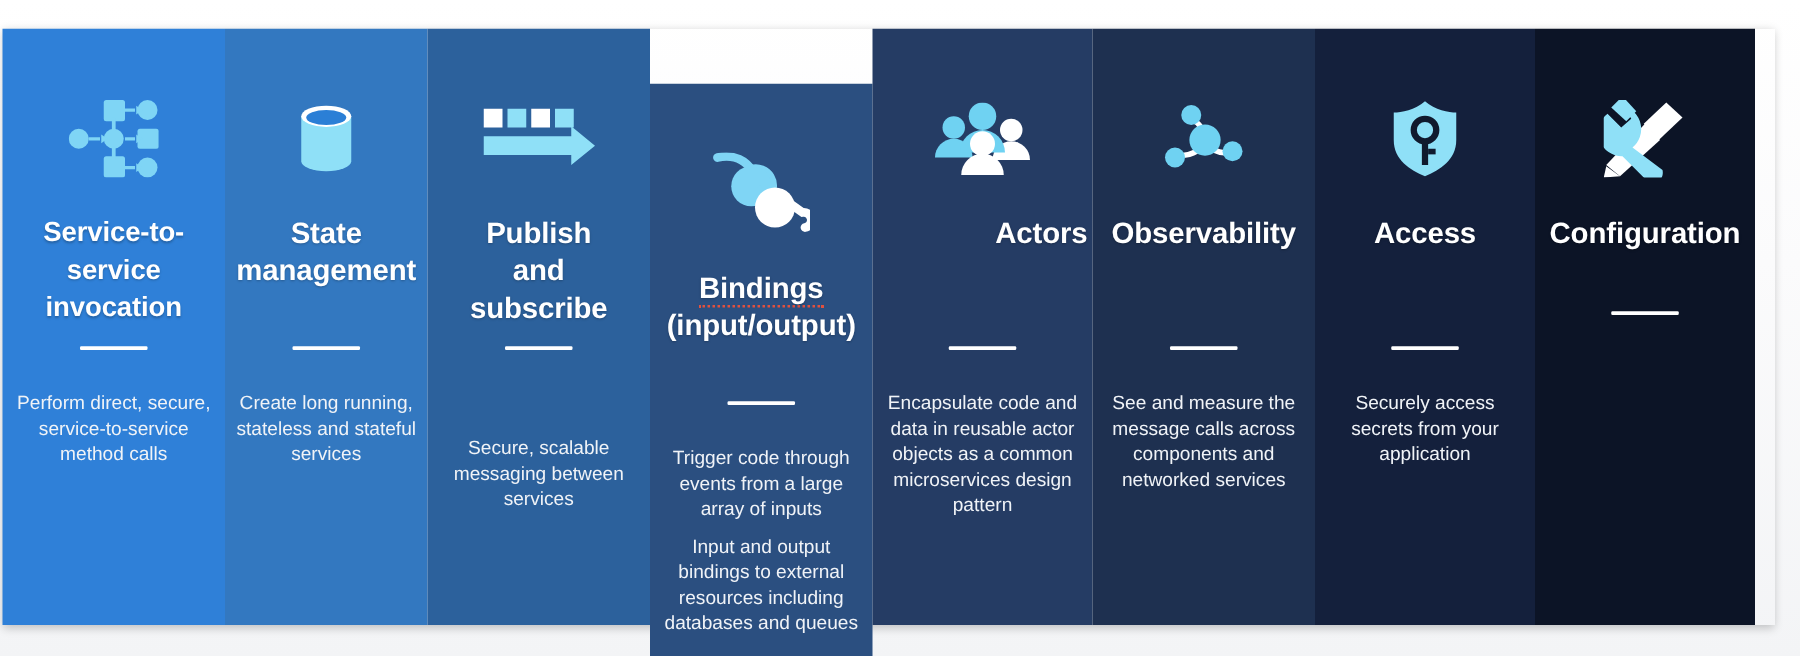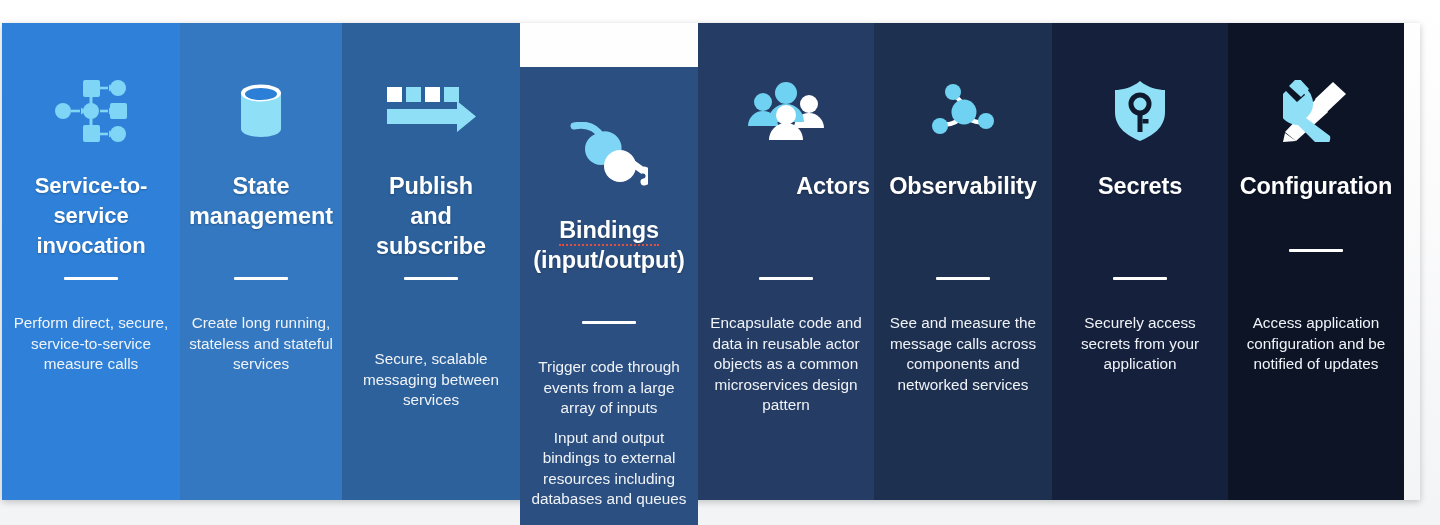--- a/index.html
+++ b/index.html
@@ -111,21 +111,21 @@
       </g>
     </svg>
         </div>
         <div class="title small" style="top: 148px;">
           <span class="sub"><span>Service-to-</span></span>
           <span class="sub"><span>service</span></span>
           <span class="sub"><span>invocation</span></span>
         </div>
         <div class="divider" style="top: 254px;"></div>
         <div class="desc" style="top: 290px;">
-          <p>Perform direct, secure, service-to-service measure calls</p>
+          <p>Perform direct, secure, service-to-service method calls</p>
         </div>
       </div>
       <div class="col" style="width: 162px; background: rgb(51, 120, 192);">
         <div class="icon-wrap">
     <svg width="46" height="58" viewBox="0 0 46 58">
       <path d="M3 11 h40 v36 a20 8 0 0 1 -40 0 z" fill="#8fe0f7"></path>
       <ellipse cx="23" cy="11" rx="20" ry="8.5" fill="#ffffff"></ellipse>
       <ellipse cx="23" cy="12" rx="16" ry="6" fill="#2b7fd6"></ellipse>
     </svg>
         </div>
@@ -226,39 +226,36 @@
       <div class="col" style="width: 176px; background: rgb(20, 32, 60);">
         <div class="icon-wrap">
     <svg width="56" height="62" viewBox="0 0 56 62">
       <path d="M28 1 C20 8 9 10 3 10 v22 c0 16 13 24 25 29 c12 -5 25 -13 25 -29 V10 c-6 0 -17 -2 -25 -9 z" fill="#8fe0f7"></path>
       <circle cx="28" cy="24" r="9" fill="none" stroke="#101a2e" stroke-width="5"></circle>
       <rect x="25.5" y="32" width="5" height="20" fill="#101a2e"></rect>
       <rect x="30.5" y="39" width="6" height="4.5" fill="#101a2e"></rect>
     </svg>
         </div>
         <div class="title" style="top: 148px;">
-          <span class="sub"><span>Secrets</span></span>
+          <span class="sub"><span>Access</span></span>
         </div>
         <div class="divider" style="top: 254px;"></div>
         <div class="desc" style="top: 290px;">
           <p>Securely access secrets from your application</p>
         </div>
       </div>
       <div class="col" style="width: 176px; background: rgb(12, 20, 38);">
         <div class="icon-wrap">
     <svg width="66" height="62" viewBox="0 0 66 62">
       <path d="M50 2 l13 12 l-19 18 l-12 -13 z" fill="#ffffff"></path>
       <path d="M33 19 l12 13 l-32 29 l-11 -9 z" fill="#ffffff"></path>
       <path d="M2 53 l11 8 l-13 1 z" fill="#ffffff"></path>
       <path d="M16 5 a19 19 0 0 1 7 33 l24 18 a9 9 0 0 1 -10 11 l-22 -22 a19 19 0 0 1 -12 -34 l11 11 l8 -7 z" fill="#8fe0f7"></path>
       <path d="M6 6 l12 11 l8 -8 l-11 -12 z" fill="#8fe0f7"></path>
     </svg>
         </div>
         <div class="title" style="top: 148px;">
           <span class="sub"><span>Configuration</span></span>
         </div>
         <div class="divider" style="top: 226px;"></div>
-        <div class="desc" style="top: 290px;">
-          <p>Access application configuration and be notified of updates</p>
-        </div>
       </div>
     </div>
 </div>
 
 </body></html>

